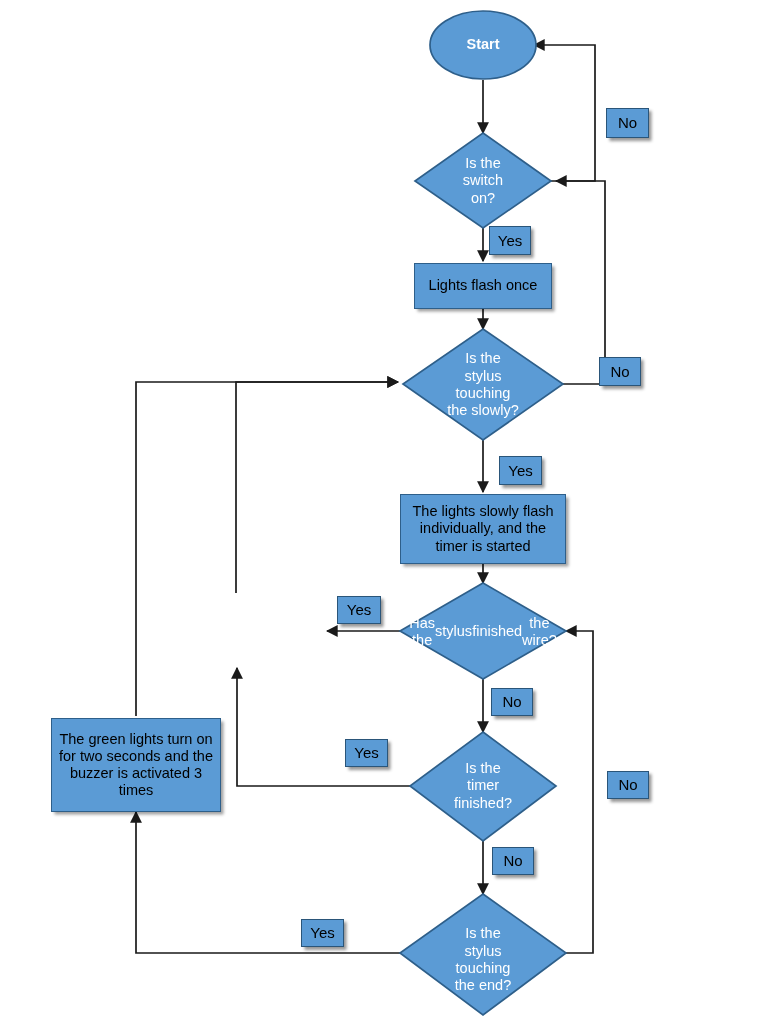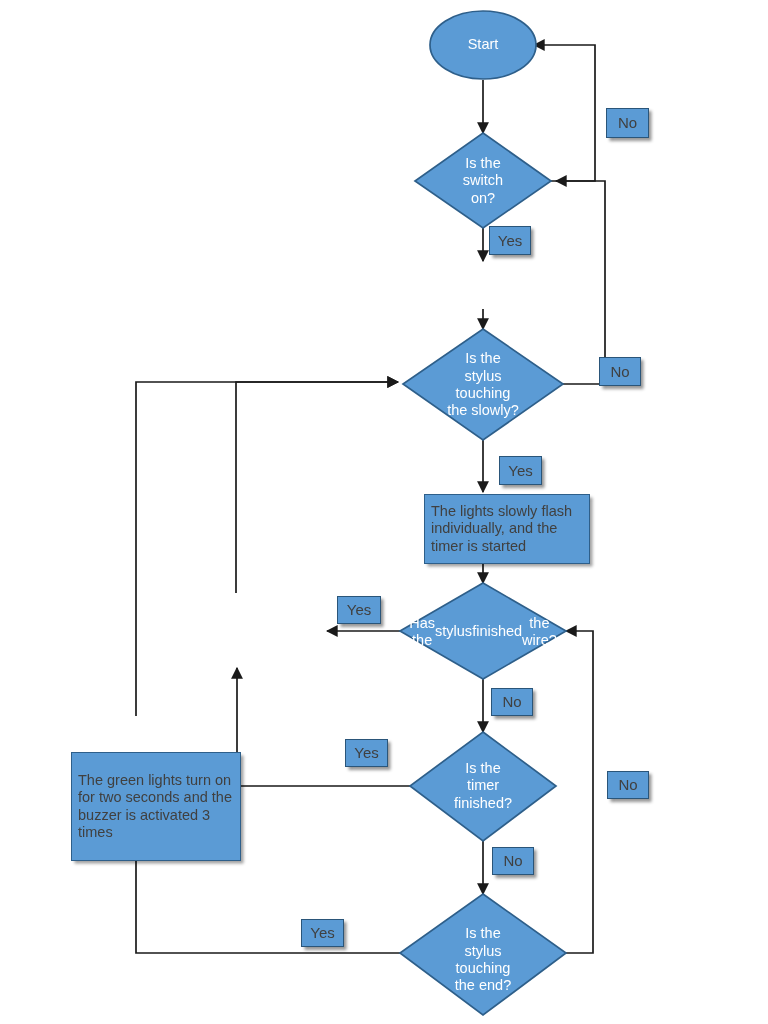--- a/index.html
+++ b/index.html
@@ -24,21 +24,22 @@
     top: 0;
     width: 768px;
     height: 1024px;
   }
   .node {
     position: absolute;
     box-sizing: border-box;
     display: flex;
     align-items: center;
     justify-content: center;
-    color: #404040;
+    text-align: center;
+    color: #000000;
     line-height: 1.18;
     z-index: 5;
   }
   .proc {
     background: #5b9bd5;
     border: 1.6px solid #2e5f8a;
     box-shadow: 2.5px 2.5px 3px rgba(0,0,0,0.38);
     font-size: 14.5px;
     padding: 2px 6px;
   }
@@ -110,21 +111,21 @@
     <g stroke="#2e5f8a" stroke-width="1.7" fill="#5b9bd5">
       <ellipse cx="483" cy="45" rx="53" ry="34" filter="none"></ellipse>
       <polygon points="483,133 551,181 483,228 415,181"></polygon>
       <polygon points="483,329 563,384 483,440 403,384"></polygon>
       <polygon points="483,583 566,631 483,679 400,631"></polygon>
       <polygon points="483,732 556,786 483,841 410,786"></polygon>
       <polygon points="483,894 566,953 483,1015 400,953"></polygon>
     </g>
   </svg>
 
-  <div class="term-text" style="left:430px; top:26px; width:106px; height:38px;">Start</div>
+  <div class="term-text" style="left:430px; top:26px; width:106px; height:38px;font-weight:bold;">Start</div>
 
   <div class="dec-text" style="left:433px; top:150px; width:100px; height:62px; flex-direction:column;">
     <span class="line-title">Is the</span>
     <span class="line-title">switch</span>
     <span class="line-title">on?</span>
   </div>
 
   <div class="dec-text" style="left:423px; top:346px; width:120px; height:78px; flex-direction:column;">
     <span class="line-title">Is the</span>
     <span class="line-title">stylus</span>
@@ -145,25 +146,26 @@
     <span class="line-title">finished?</span>
   </div>
 
   <div class="dec-text" style="left:423px; top:921px; width:120px; height:78px; flex-direction:column;">
     <span class="line-title">Is the</span>
     <span class="line-title">stylus</span>
     <span class="line-title">touching</span>
     <span class="line-title">the end?</span>
   </div>
 
+  <div class="node proc" style="left:414px; top:263px; width:138px; height:46px;">Lights flash once</div>
 
-  <div class="node proc" style="left:400px; top:494px; width:166px; height:70px;margin-left:24px;">The lights slowly flash individually, and the timer is started</div>
+  <div class="node proc" style="left:400px; top:494px; width:166px; height:70px;">The lights slowly flash individually, and the timer is started</div>
 
 
-  <div class="node proc" style="left:51px; top:752px; width:170px; height:109px;margin-left:20px;">The green lights turn on for two seconds and the buzzer is activated 3 times</div>
+  <div class="node proc" style="left:51px; top:718px; width:170px; height:94px;">The green lights turn on for two seconds and the buzzer is activated 3 times</div>
 
   <div class="node label-box" style="left:606px; top:108px; width:43px; height:30px;">No</div>
 
   <div class="node label-box" style="left:489px; top:226px; width:42px; height:29px;">Yes</div>
 
   <div class="node label-box" style="left:599px; top:357px; width:42px; height:29px;">No</div>
 
   <div class="node label-box" style="left:499px; top:456px; width:43px; height:29px;">Yes</div>
 
   <div class="node label-box" style="left:337px; top:596px; width:44px; height:28px;">Yes</div>

